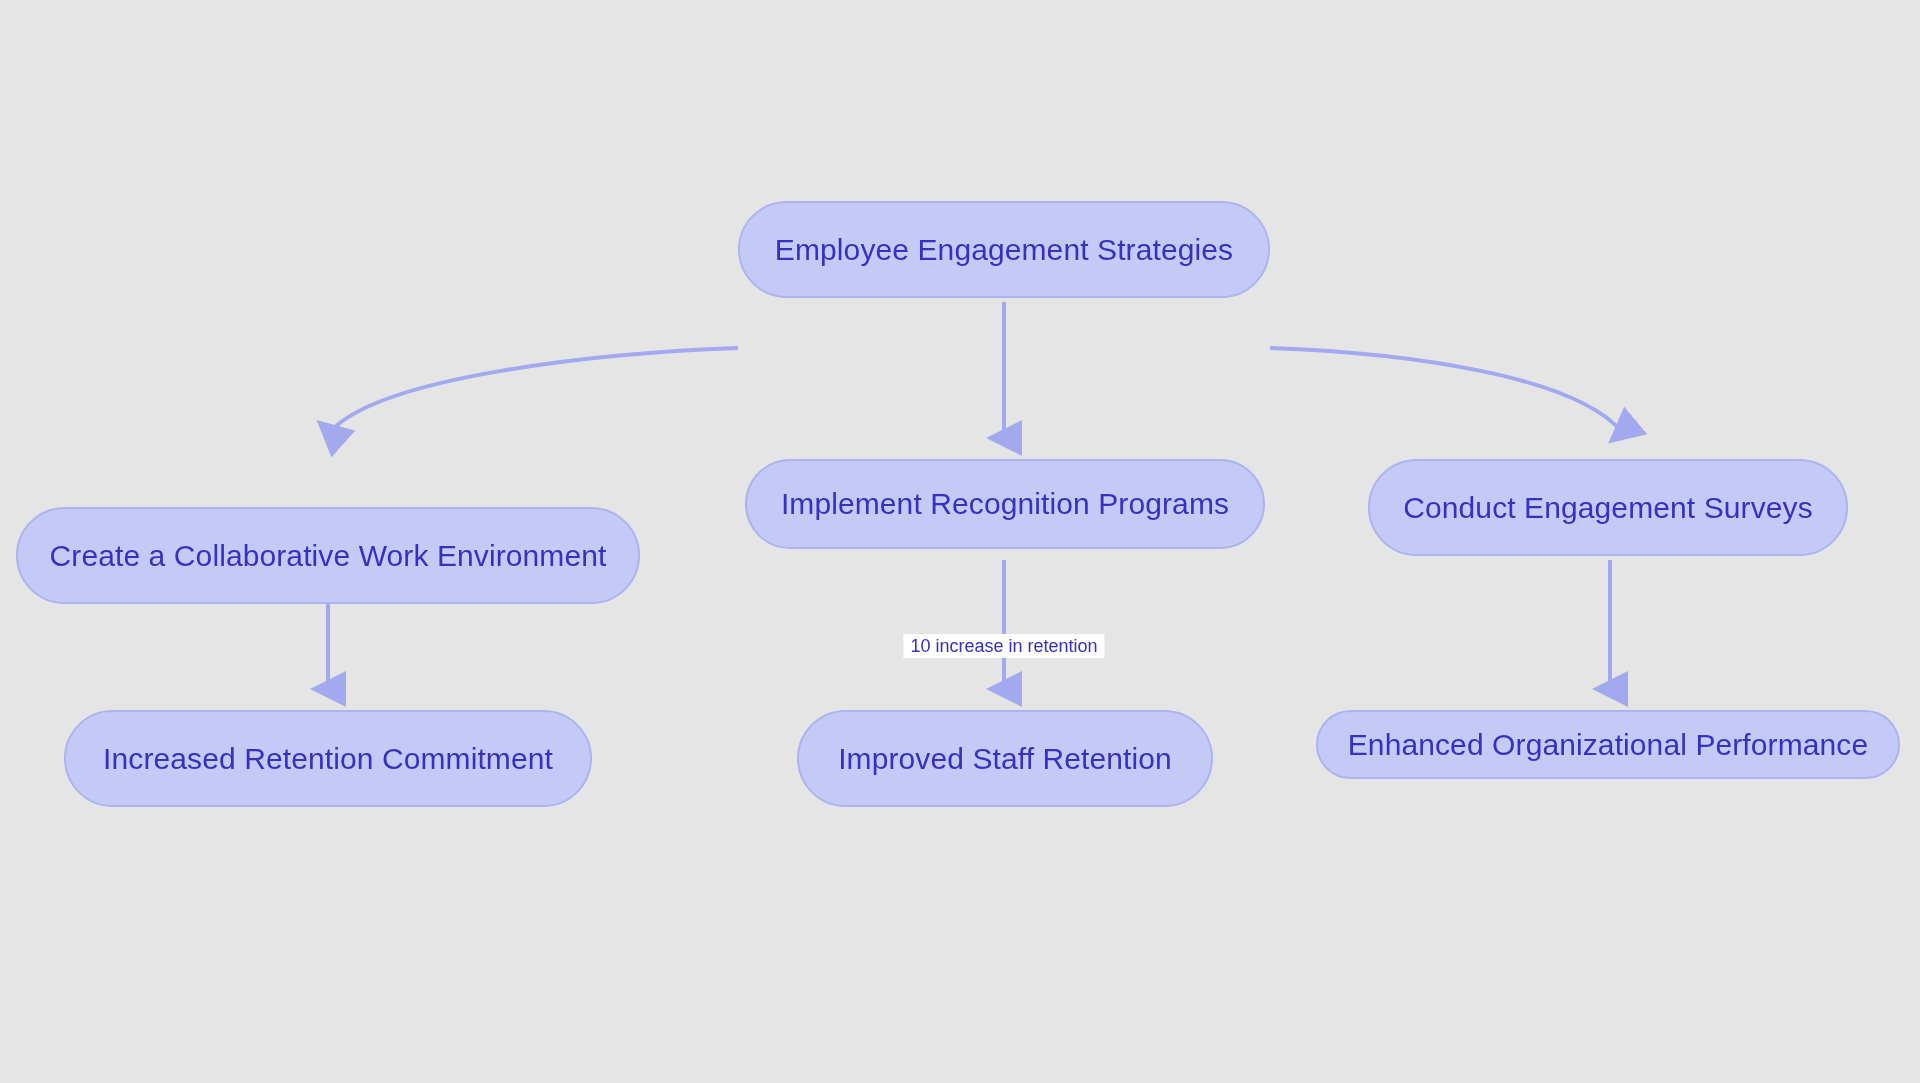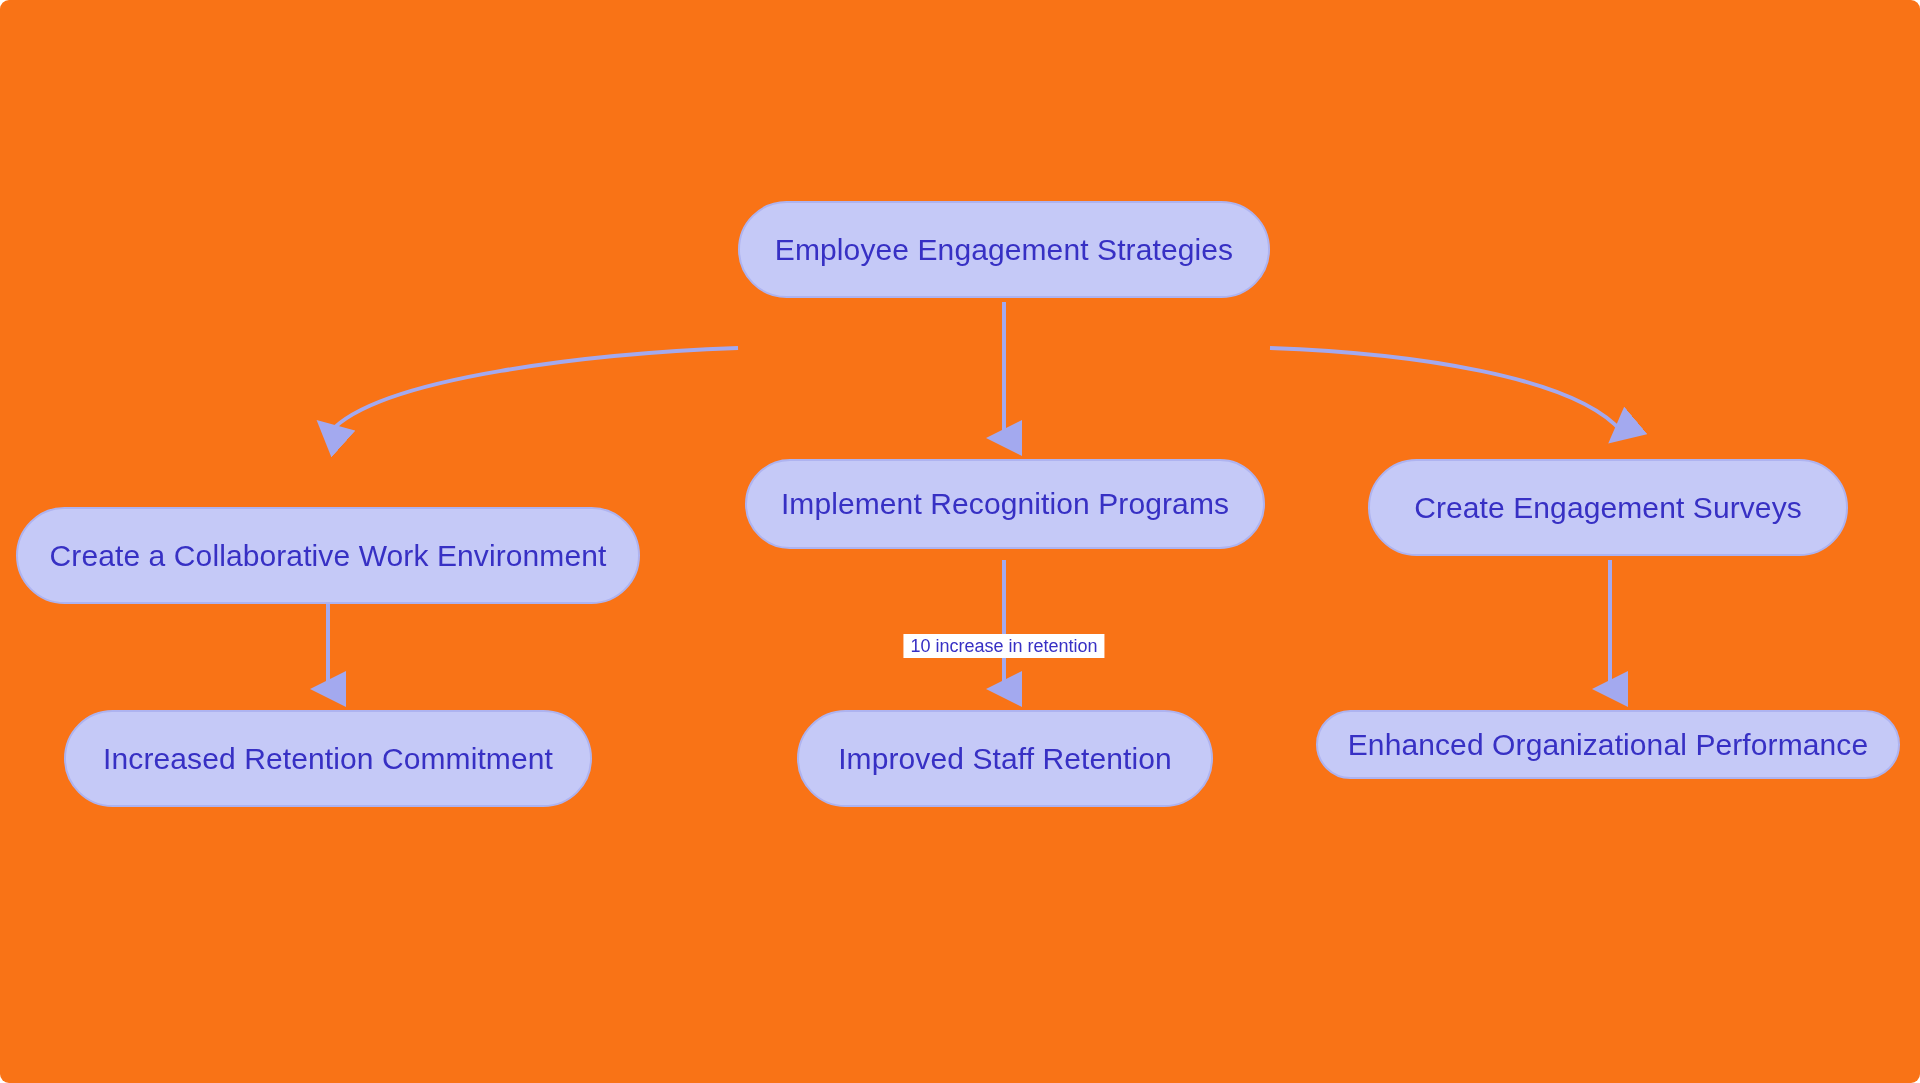--- a/index.html
+++ b/index.html
@@ -55,21 +55,21 @@
     line-height: 1;
     white-space: nowrap;
     background: #ffffff;
     padding: 3px 7px;
     transform: translate(-50%, -50%);
   }
 </style>
 </head>
 <body>
 
-<div id="canvas" style="background: #f97316; border-radius: 9px;">
+<div id="canvas" style="background: #e5e5e5;">
 
   <svg id="edge-layer" viewBox="0 0 1920 1083">
     <defs>
       <marker id="arrowhead" markerWidth="9" markerHeight="9" refX="4.5" refY="4.5" orient="auto" markerUnits="strokeWidth">
         <path d="M 0 0 L 9 0 L 4.5 9 Z" fill="#a3a9ef"></path>
       </marker>
     </defs>
 
     <path class="edge-path" fill="none" stroke="#a3a9ef" stroke-width="4" marker-end="url(#arrowhead)" d="M 738 348 C 600 353 380 376 330 432"></path>
 
@@ -90,21 +90,21 @@
 
   <div class="node" style="left: 16px; top: 459px; width: 624px; height: 97px; background: rgb(197, 201, 247); border-color: rgb(174, 179, 240); color: rgb(55, 48, 196); margin-top: 48px;">
     <span class="node-label" style="color: rgb(55, 48, 196);">Create a Collaborative Work Environment</span>
   </div>
 
   <div class="node" style="left: 745px; top: 459px; width: 520px; height: 90px; background: rgb(197, 201, 247); border-color: rgb(174, 179, 240); color: rgb(55, 48, 196);">
     <span class="node-label" style="color: rgb(55, 48, 196);">Implement Recognition Programs</span>
   </div>
 
   <div class="node" style="left: 1368px; top: 459px; width: 480px; height: 97px; background: rgb(197, 201, 247); border-color: rgb(174, 179, 240); color: rgb(55, 48, 196);">
-    <span class="node-label" style="color: rgb(55, 48, 196);">Create Engagement Surveys</span>
+    <span class="node-label" style="color: rgb(55, 48, 196);">Conduct Engagement Surveys</span>
   </div>
 
   <div class="node" style="left: 64px; top: 710px; width: 528px; height: 97px; background: rgb(197, 201, 247); border-color: rgb(174, 179, 240); color: rgb(55, 48, 196);">
     <span class="node-label" style="color: rgb(55, 48, 196);">Increased Retention Commitment</span>
   </div>
 
   <div class="node" style="left: 797px; top: 710px; width: 416px; height: 97px; background: rgb(197, 201, 247); border-color: rgb(174, 179, 240); color: rgb(55, 48, 196);">
     <span class="node-label" style="color: rgb(55, 48, 196);">Improved Staff Retention</span>
   </div>
 

